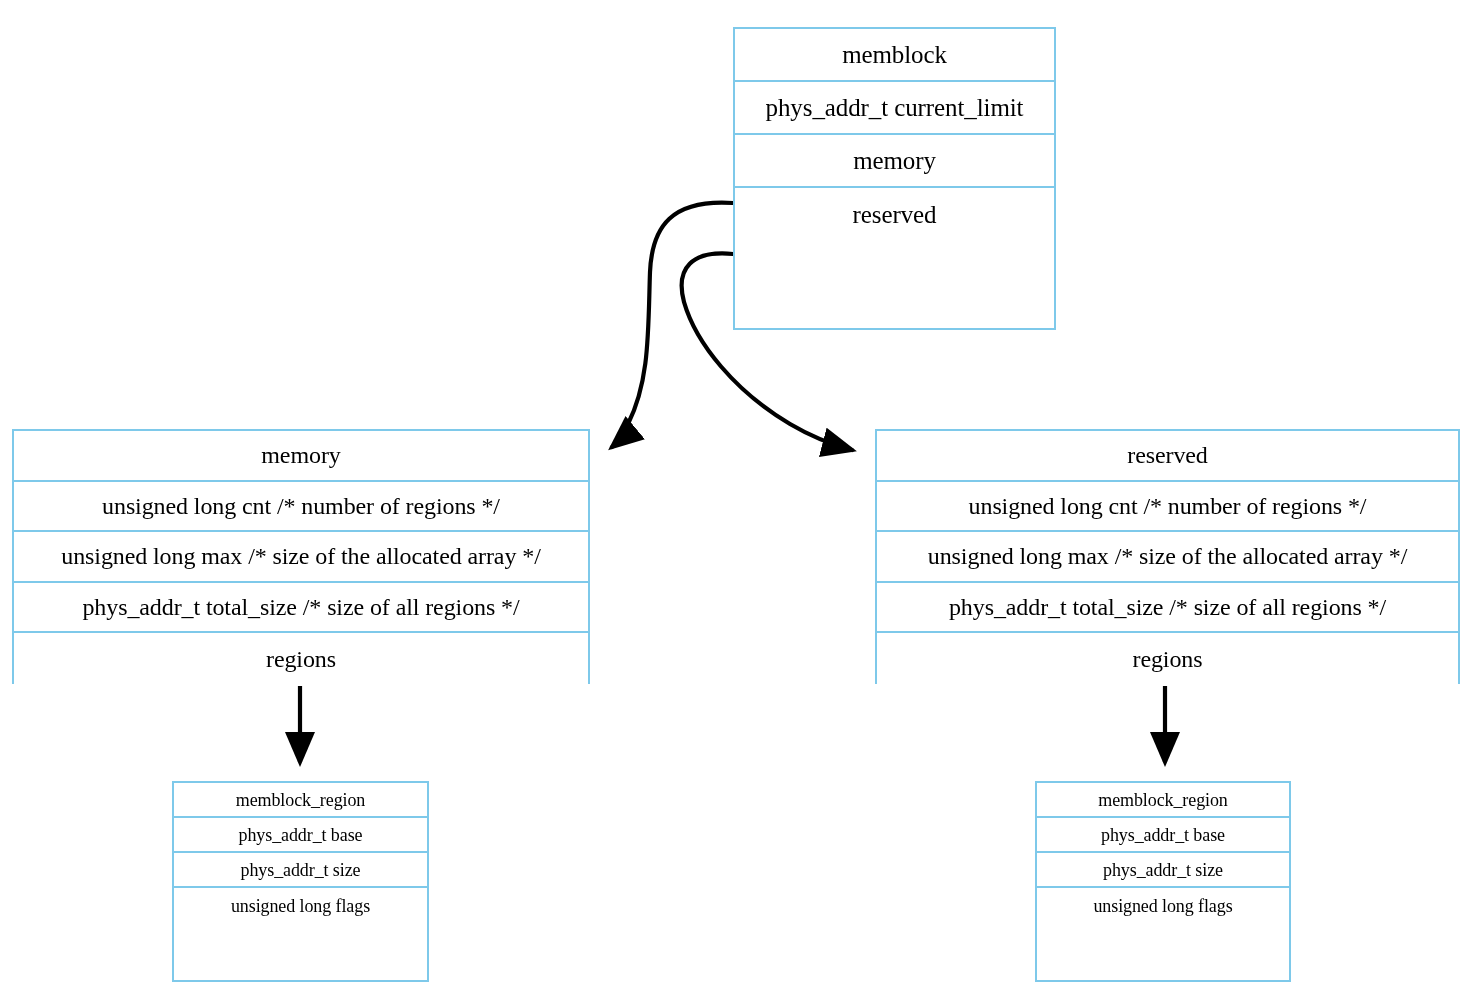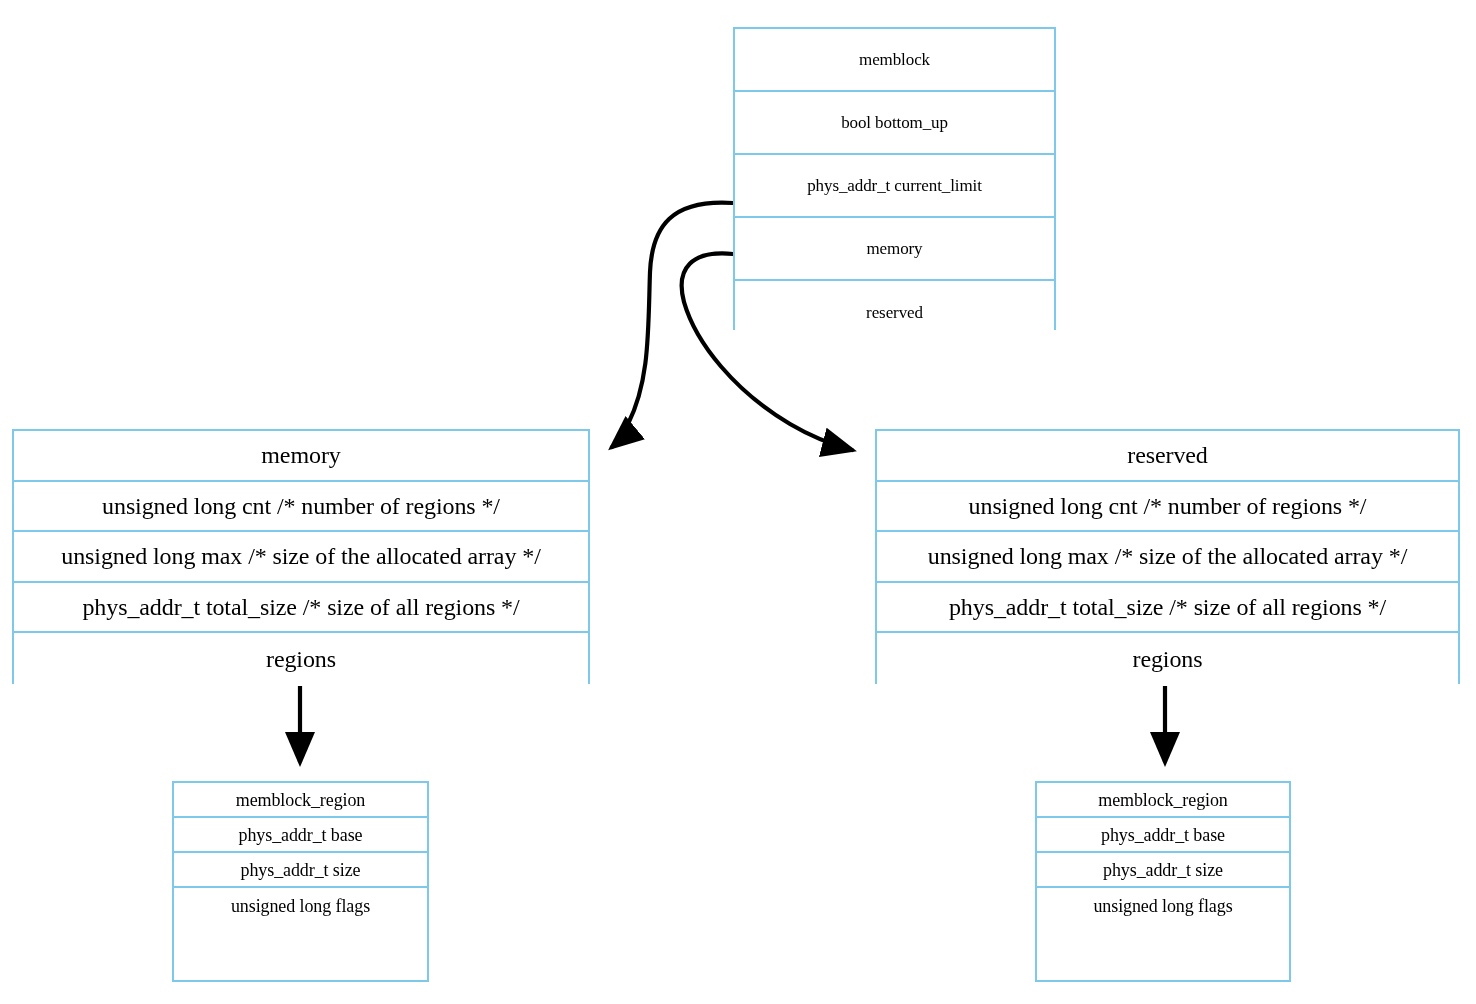--- a/index.html
+++ b/index.html
@@ -58,22 +58,22 @@
   }
 
   
   #box-memblock {
     left: 733px;
     top: 27px;
     width: 323px;
     height: 303px;
   }
   #box-memblock .struct-row {
-    height: 63px;
-    font-size: 17px;
+    height: 53px;
+    font-size: 25px;
   }
 
   
   #box-memory {
     left: 12px;
     top: 429px;
     width: 578px;
     height: 255px;
   }
   #box-reserved {
@@ -135,23 +135,20 @@
     <g>
       <path d="M 1165,686 L 1165,762" fill="none" stroke="#000000" stroke-width="4.2" stroke-linecap="butt" marker-end="url(#head-solid)"></path>
     </g>
   </svg>
 
   <div class="struct-box" id="box-memblock">
     <div class="struct-row">
       <span class="row-text">memblock</span>
     </div>
     <div class="struct-row">
-      <span class="row-text">bool bottom_up</span>
-    </div>
-    <div class="struct-row">
       <span class="row-text">phys_addr_t current_limit</span>
     </div>
     <div class="struct-row">
       <span class="row-text">memory</span>
     </div>
     <div class="struct-row">
       <span class="row-text">reserved</span>
     </div>
   </div>
 

